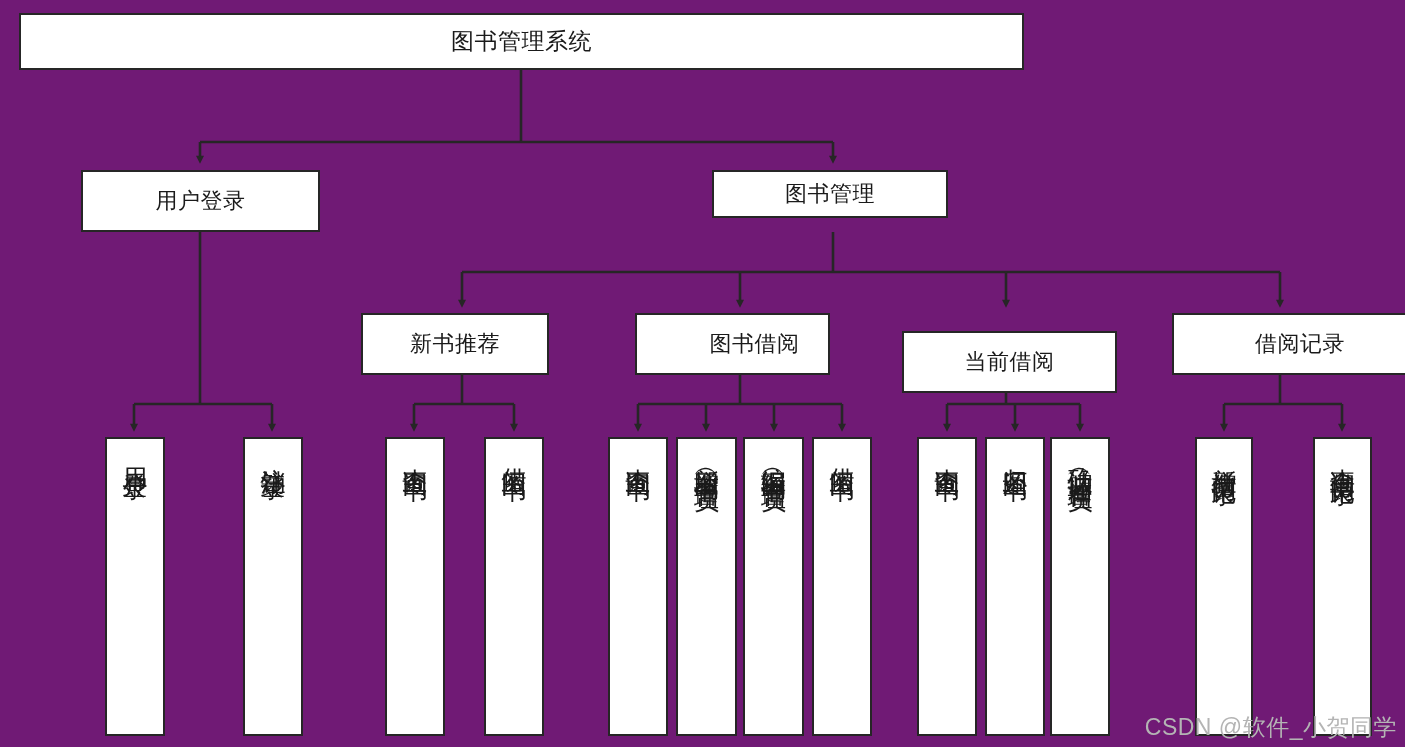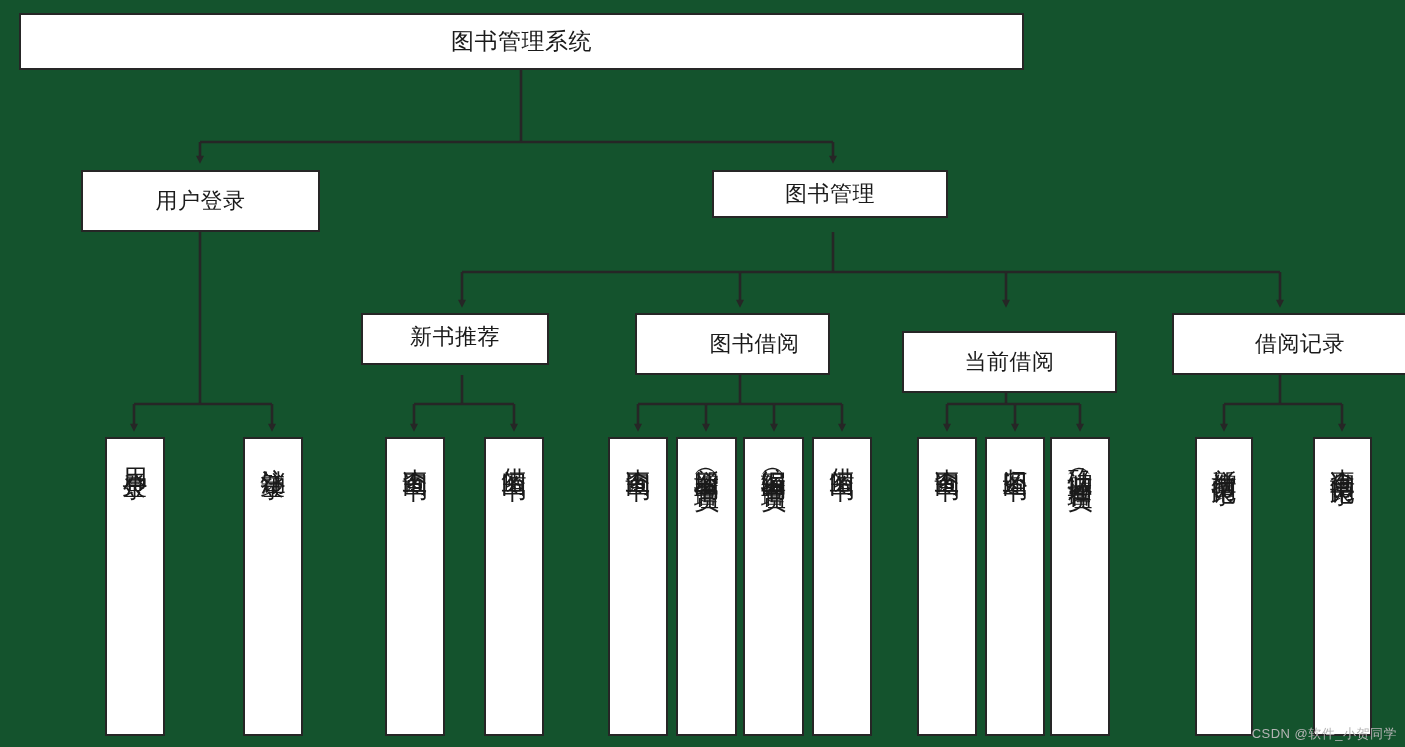--- a/index.html
+++ b/index.html
@@ -8,21 +8,21 @@
     padding: 0;
     background: #ffffff;
   }
   body {
     font-family: "Liberation Sans", "DejaVu Sans", sans-serif;
   }
   #canvas {
     position: relative;
     width: 1405px;
     height: 747px;
-    background: #14532d;
+    background: #701a75;
     overflow: hidden;
   }
   svg.edges {
     position: absolute;
     left: 0;
     top: 0;
     width: 1405px;
     height: 747px;
     pointer-events: none;
   }
@@ -60,21 +60,21 @@
     text-orientation: upright;
     font-size: 25px;
     line-height: 1.0;
     letter-spacing: 3px;
     white-space: nowrap;
   }
   .watermark {
     position: absolute;
     right: 8px;
     bottom: 4px;
-    font-size: 13px;
+    font-size: 23px;
     color: #b4b4b4;
     letter-spacing: 0.5px;
     white-space: nowrap;
     font-family: "Liberation Sans", "DejaVu Sans", sans-serif;
   }
 </style>
 </head>
 <body>
 
 <div id="canvas">
@@ -133,21 +133,21 @@
     <span class="lbl">图书管理系统</span>
   </div>
 
   <div class="node h" style="left:81px; top:170px; width:239px; height:62px;">
     <span class="lbl">用户登录</span>
   </div>
   <div class="node h" style="left:712px; top:170px; width:236px; height:48px;">
     <span class="lbl">图书管理</span>
   </div>
 
-  <div class="node h" style="left:361px; top:313px; width:188px; height:52px;font-family:Liberation Mono, monospace;">
+  <div class="node h" style="left:361px; top:313px; width:188px; height:62px;">
     <span class="lbl">新书推荐</span>
   </div>
   <div class="node h" style="left:635px; top:313px; width:195px; height:62px;padding-left:44px;">
     <span class="lbl">图书借阅</span>
   </div>
   <div class="node h" style="left:902px; top:331px; width:215px; height:62px;">
     <span class="lbl">当前借阅</span>
   </div>
   <div class="node h" style="left:1172px; top:313px; width:256px; height:62px;">
     <span class="lbl">借阅记录</span>

